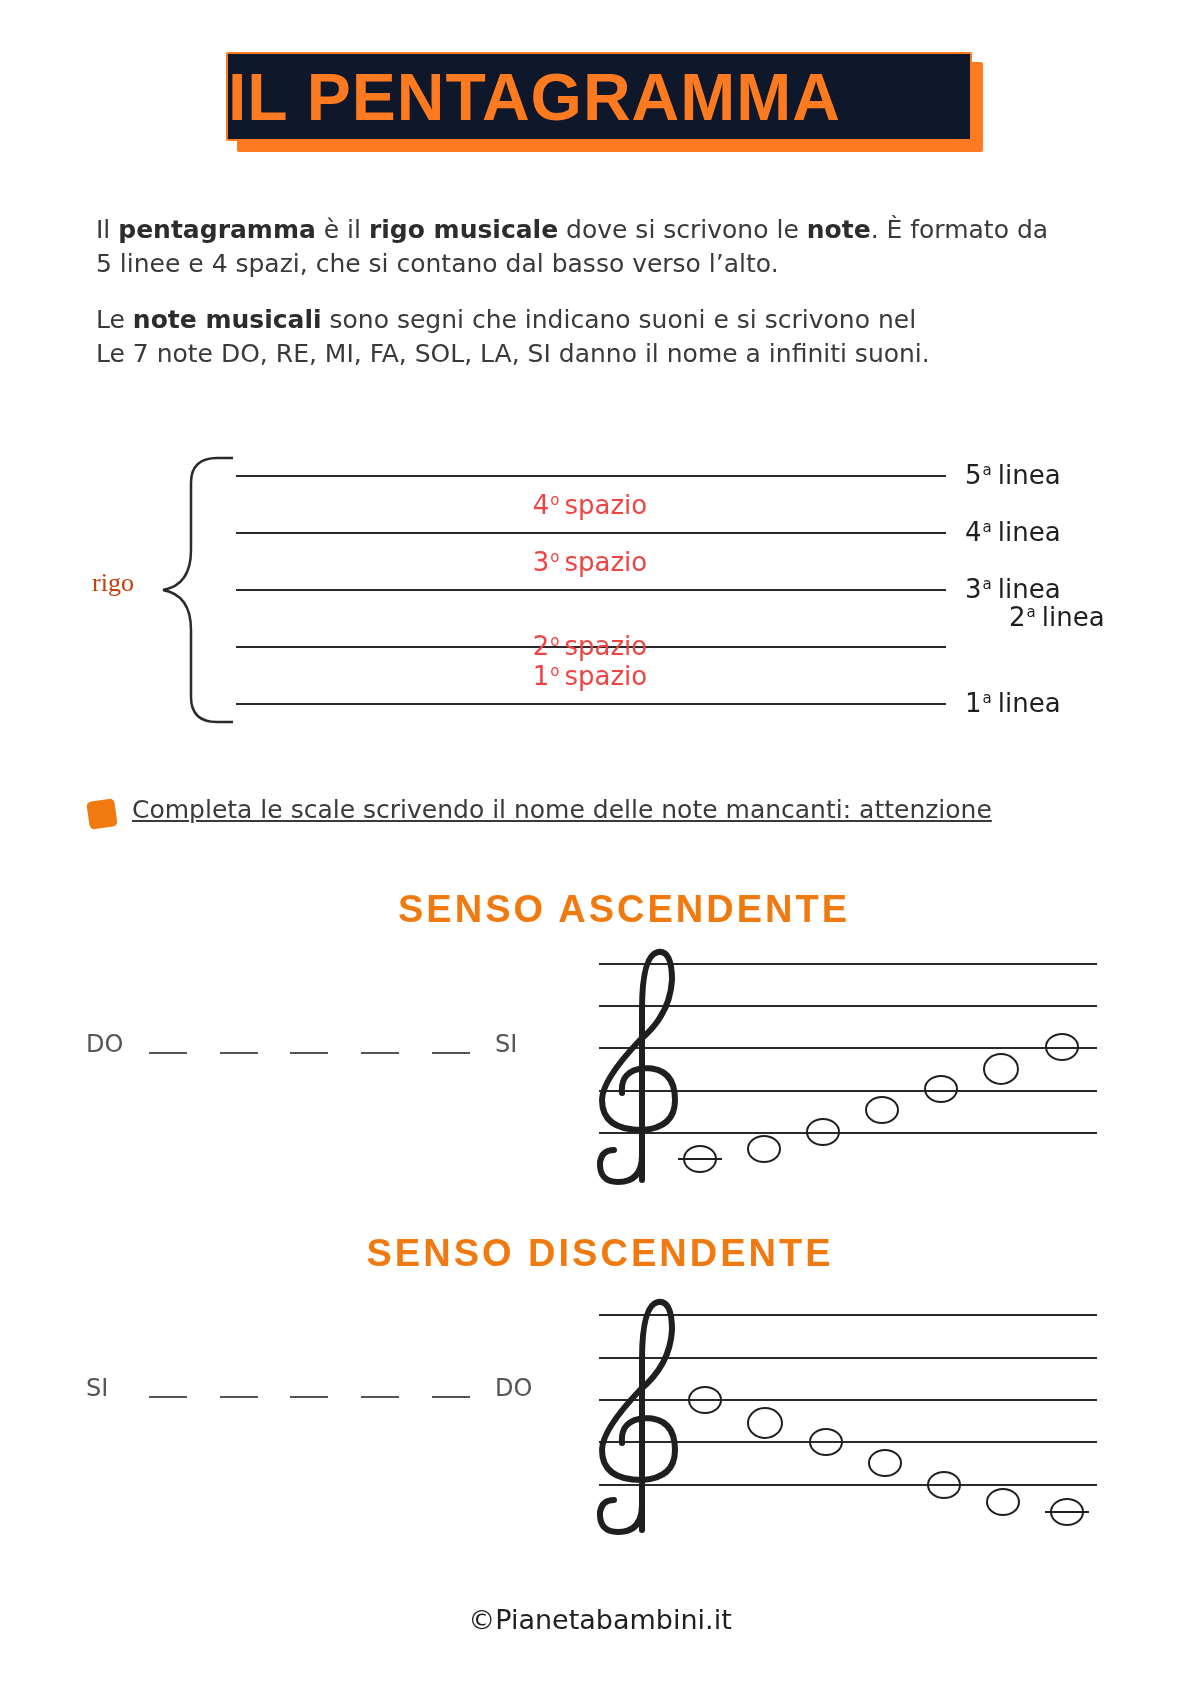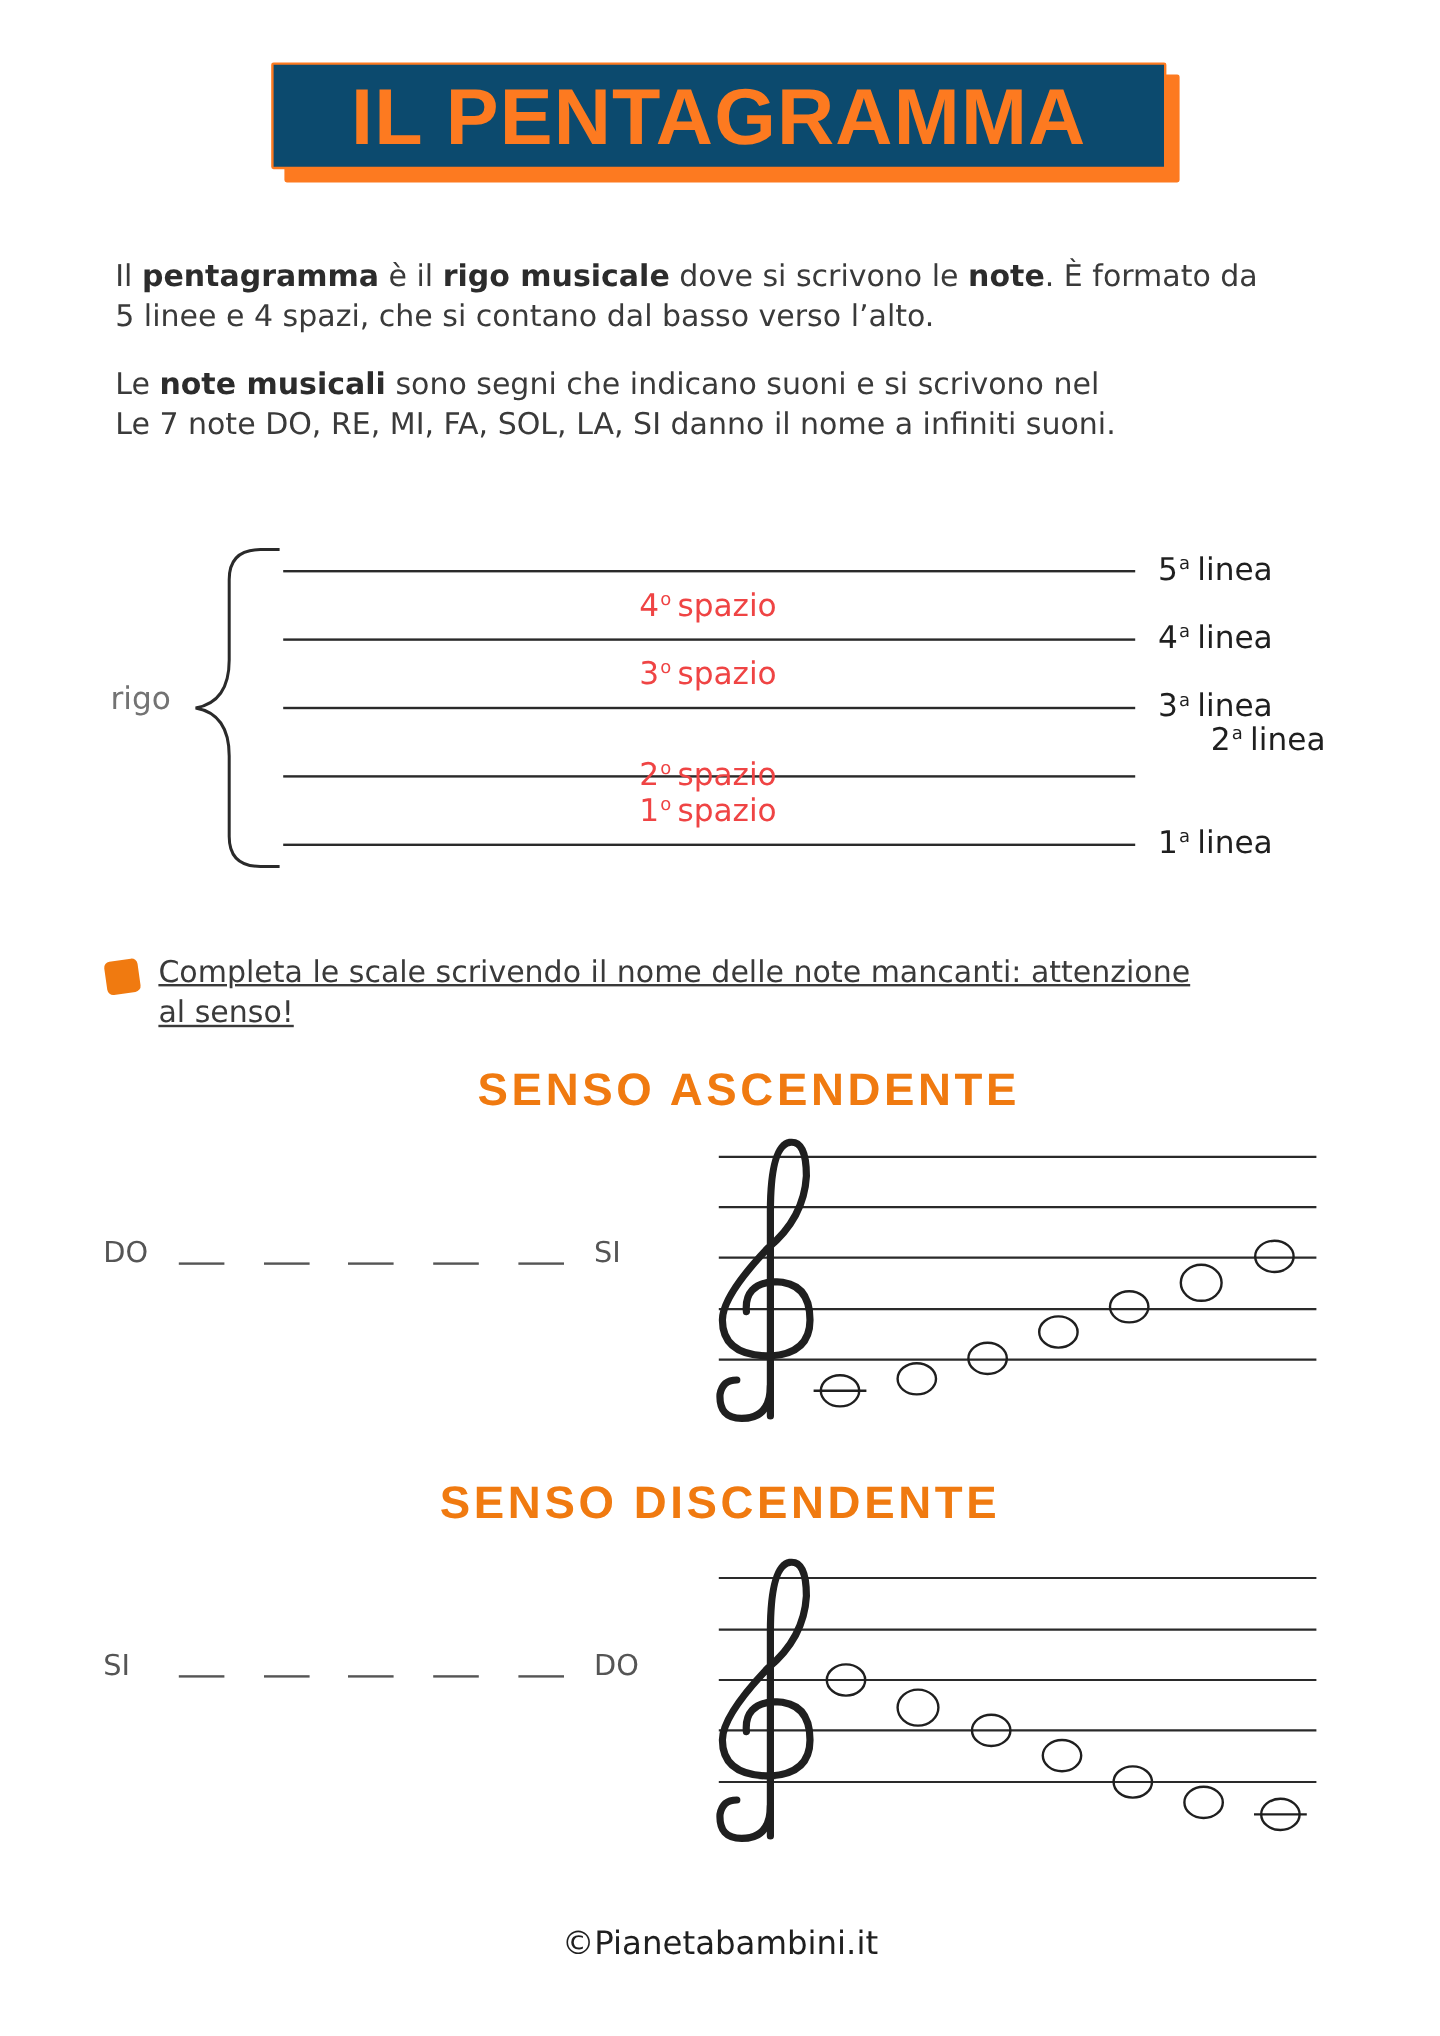--- a/index.html
+++ b/index.html
@@ -2,22 +2,22 @@
 <html><head>
 <meta charset="utf-8">
 <style>
   html, body { margin: 0; padding: 0; background: #ffffff; }
   body { width: 1200px; height: 1697px; position: relative; overflow: hidden;
          font-family: "DejaVu Sans", sans-serif; color: #3a3a3a; }
   .abs { position: absolute; }
 
   
   .title-shadow { left: 237px; top: 62px; width: 746px; height: 90px; background: #fd7a20; border-radius: 2px; }
-  .title-box { left: 226px; top: 52px; width: 746px; height: 89px; background: #0c4a6e; border: 2px solid #fd7a20; box-sizing: border-box; border-radius: 2px;
-               display: flex; align-items: center; justify-content: center; }
+  .title-box { left: 226px; top: 52px; width: 746px; height: 89px; background: #0f172a; border: 2px solid #fd7a20; box-sizing: border-box; border-radius: 2px;
+               display: flex; align-items: center; justify-content: flex-start; }
   .title-text { font-family: "Liberation Sans", sans-serif; font-weight: bold; font-size: 66px; color: #fd7a20; letter-spacing: 1px; }
 
   .para { left: 96px; width: 1050px; font-size: 25px; line-height: 34px; color: #3a3a3a; font-family: "DejaVu Sans", sans-serif; }
   .para b { color: #2c2c2c; }
 
   
   .staff-line { height: 2px; background: #2a2a2a; }
   .space-label { font-size: 26px; color: #ef4444; width: 300px; text-align: center; }
   .line-label { font-size: 26px; color: #1f1f1f; }
   .line-label sup { font-size: 15px; vertical-align: 9px; margin-left: 1px; margin-right: 6px; }
@@ -45,21 +45,21 @@
   <div><span>Il </span><b>pentagramma</b><span> è il </span><b>rigo musicale</b><span> dove si scrivono le </span><b>note</b><span>. È formato da</span></div>
   <div>5 linee e 4 spazi, che si contano dal basso verso l’alto.</div>
 </div>
 
 <div class="abs para" style="top:303px;">
   <div><span>Le </span><b>note musicali</b><span> sono segni che indicano suoni e si scrivono nel</span></div>
   <div>Le 7 note DO, RE, MI, FA, SOL, LA, SI danno il nome a infiniti suoni.</div>
 </div>
 
 <div class="abs" style="left:0;top:0;">
-  <span class="abs" style="left:92px;top:568px;font-size:26px;color:#737373;">rigo</span>
+  <span class="abs" style="left:92px;top:568px;font-size:26px;color:#c2410c;font-family:Liberation Serif, serif;">rigo</span>
   <svg class="abs" style="left:155px;top:455px;" width="80" height="270">
     <path d="M78 3 H62 Q36 3 36 28 V95 Q36 130 8 135 Q36 140 36 175 V242 Q36 267 62 267 H78" fill="none" stroke="#2a2a2a" stroke-width="2.5"></path>
   </svg>
 
   <div class="abs staff-line" style="left:236px;top:475px;width:710px;"></div>
   <div class="abs staff-line" style="left:236px;top:532px;width:710px;"></div>
   <div class="abs staff-line" style="left:236px;top:589px;width:710px;"></div>
   <div class="abs staff-line" style="left:236px;top:646px;width:710px;"></div>
   <div class="abs staff-line" style="left:236px;top:703px;width:710px;"></div>
 
@@ -71,21 +71,20 @@
   <div class="abs line-label" style="left:965px;top:460px;"><span>5</span><sup>a</sup><span>linea</span></div>
   <div class="abs line-label" style="left:965px;top:517px;"><span>4</span><sup>a</sup><span>linea</span></div>
   <div class="abs line-label" style="left:965px;top:574px;"><span>3</span><sup>a</sup><span>linea</span></div>
   <div class="abs line-label" style="left:965px;top:602px;margin-left:44px;"><span>2</span><sup>a</sup><span>linea</span></div>
   <div class="abs line-label" style="left:965px;top:688px;"><span>1</span><sup>a</sup><span>linea</span></div>
 </div>
 
 <div class="abs bullet"></div>
 <div class="abs instr">
   <div>Completa le scale scrivendo il nome delle note mancanti: attenzione</div>
-  <div>al senso!</div>
 </div>
 
 <div class="abs section-title" style="top:888px;padding-left:24px;">SENSO ASCENDENTE</div>
 
 <span class="abs note-name" style="left:86px;top:1030px;">DO</span>
 <div class="abs blank" style="left:149px;top:1052px;"></div>
 <div class="abs blank" style="left:220px;top:1052px;"></div>
 <div class="abs blank" style="left:290px;top:1052px;"></div>
 <div class="abs blank" style="left:361px;top:1052px;"></div>
 <div class="abs blank" style="left:432px;top:1052px;"></div>

